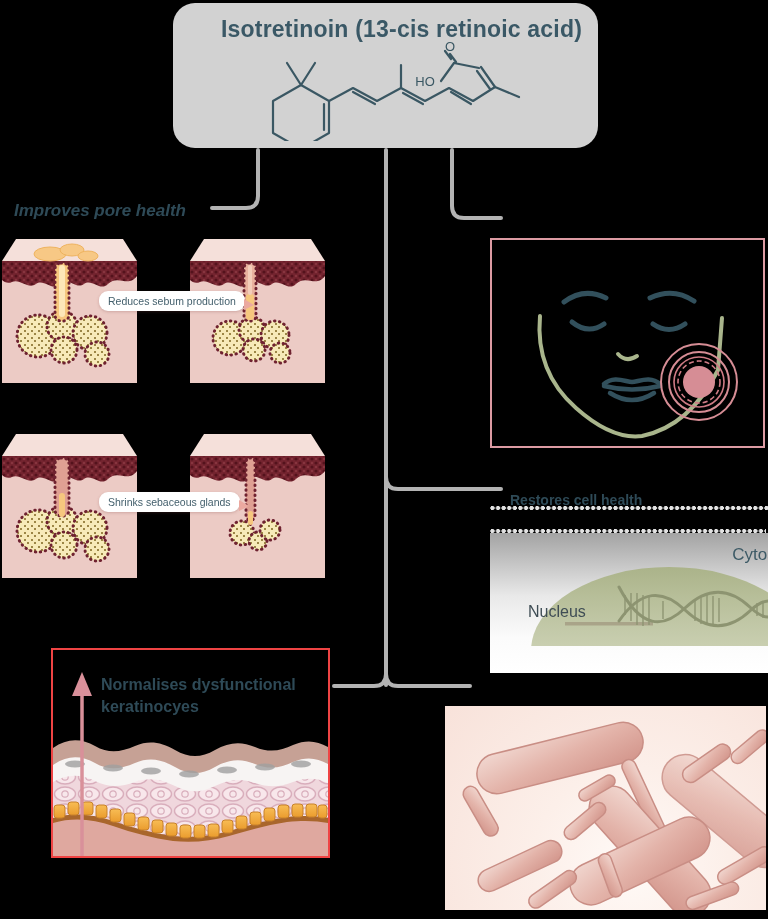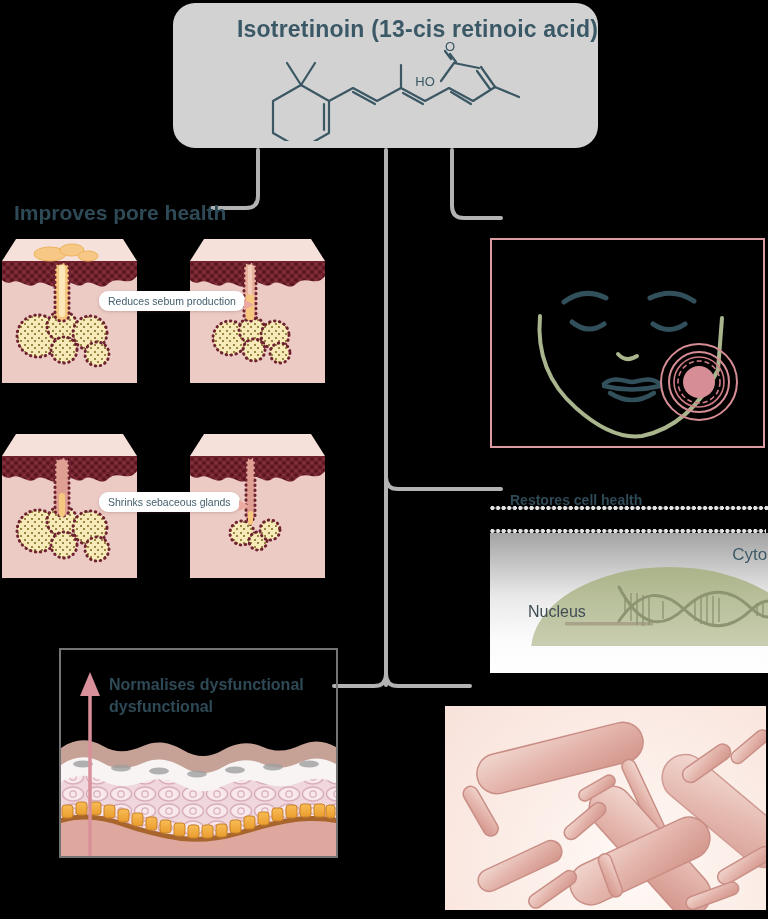--- a/index.html
+++ b/index.html
@@ -1,25 +1,25 @@
 <!DOCTYPE html>
 <html><head>
 <meta charset="utf-8">
 <style>
   html,body{margin:0;padding:0;background:#000;}
   #canvas{position:relative;width:768px;height:919px;background:#000;overflow:hidden;
           font-family:"Liberation Sans","DejaVu Sans",sans-serif;}
   .abs{position:absolute;}
   
   #title-box{left:173px;top:3px;width:425px;height:145px;background:#d2d2d2;border-radius:22px;}
-  #title-box h1{margin:13px 0 0 0;text-align:right;font-size:23px;font-weight:600;
+  #title-box h1{margin:13px 0 0 0;text-align:left;font-size:23px;font-weight:600;
                 color:#3a5866;letter-spacing:.2px;padding-left:48px;}
   
   .heading{color:#2e4a57;font-weight:700;white-space:nowrap;}
-  #h-pore{left:14px;top:201px;font-size:21px;}
+  #h-pore{left:14px;top:201px;font-size:17px;font-style:italic;}
   #h-inflam{left:507px;top:208px;font-size:18px;}
   #h-restore{left:510px;top:476px;font-size:14px;margin-top:16px;}
   #h-cacnes{left:477px;top:676px;font-size:17px;}
   
   .pill{background:#ffffff;border-radius:9px;padding:4px 9px;font-size:10.5px;color:#44606d;
         box-shadow:0 1px 3px rgba(120,60,60,.25);white-space:nowrap;}
   .pill::after{content:"";position:absolute;right:-9px;bottom:1px;width:0;height:0;
         border-top:6px solid transparent;border-bottom:5px solid transparent;border-left:10px solid #eba9a0;}
   #pill-1{left:99px;top:291px;}
   #pill-2{left:99px;top:492px;}
@@ -28,21 +28,21 @@
   
   .membrane{height:6px;background-image:radial-gradient(circle 2px at 2.5px 3px,#e3e3e3 2px,transparent 2.3px);
             background-size:5.6px 6px;}
   #membrane-free{left:490px;top:505px;width:278px;}
   #cyto-box{left:490px;top:528px;width:276px;height:118px;}
   #cyto-grad{position:absolute;left:0;top:5px;width:276px;height:140px;
              background:linear-gradient(#a3a3a3,#e9e9e9 45%,#fbfbfb 75%,#ffffff);padding-left:39px;}
   #cytosol-label{position:absolute;right:16px;top:12px;font-size:17px;color:#3d5a66;}
   #nucleus-label{position:absolute;left:38px;top:70px;font-size:16px;color:#3f4d55;}
   
-  #kera-box{left:59px;top:648px;width:275px;height:206px;border:2px solid #737373;}
+  #kera-box{left:51px;top:648px;width:275px;height:206px;border:2px solid #ef4444;}
   #kera-heading{position:absolute;left:48px;top:24px;font-size:16px;line-height:1.4;
                 color:#2e4a57;font-weight:700;}
   
   #bact-box{left:445px;top:706px;width:321px;height:204px;
             background:radial-gradient(circle at 58% 78%,#fffaf7 0%,#fcefe9 40%,#f8e2da 100%);}
   svg{display:block;}
 </style>
 </head>
 <body>
 
@@ -305,21 +305,21 @@
           <rect x="265" y="155" width="9" height="13" rx="3"></rect>
       </g>
 
       <g>
         <line x1="29" y1="206" x2="29" y2="42" stroke="#d9909a" stroke-width="3.5"></line>
         <polygon points="29,22 19,46 39,46" fill="#d9909a"></polygon>
       </g>
     </svg>
     <div id="kera-heading">
       <div>Normalises dysfunctional</div>
-      <div>dysfunctional</div>
+      <div>keratinocyes</div>
     </div>
   </div>
 
   <div id="bact-box" class="abs">
     <svg width="321" height="204" viewBox="0 0 321 204">
       <g fill="url(#rodG)" stroke="#c98e85" stroke-width="1.5">
         <rect x="30" y="32" width="170" height="40" rx="20" transform="rotate(-14 115 52)"></rect>
         <rect x="155" y="88" width="90" height="14" rx="7" transform="rotate(65 200 95)"></rect>
         <rect x="125" y="123" width="160" height="44" rx="22" transform="rotate(48 205 145)"></rect>
         <rect x="120" y="134" width="150" height="42" rx="21" transform="rotate(-25 195 155)"></rect>

